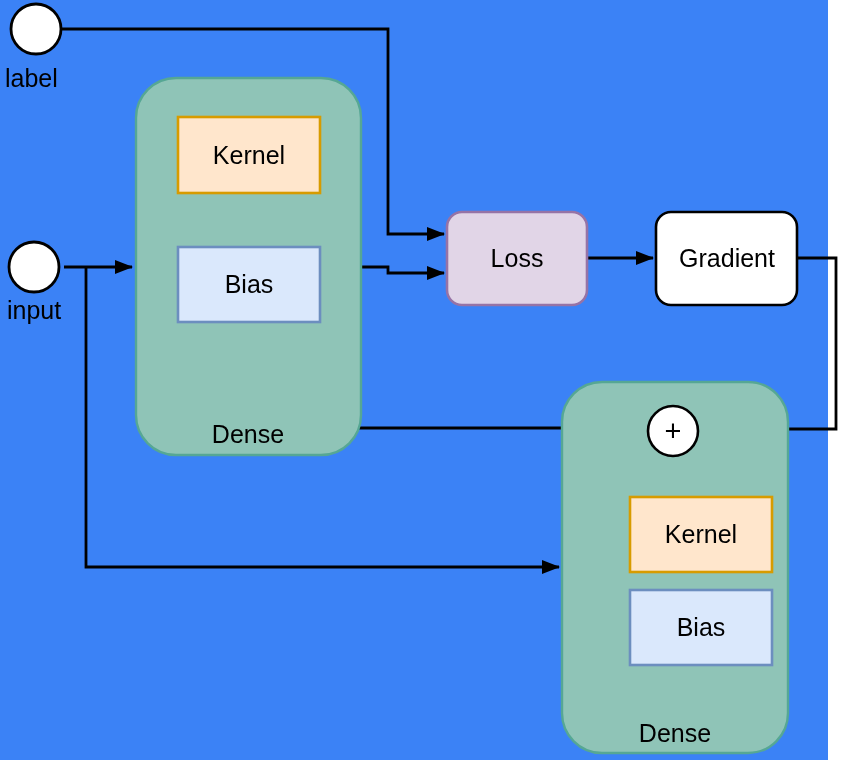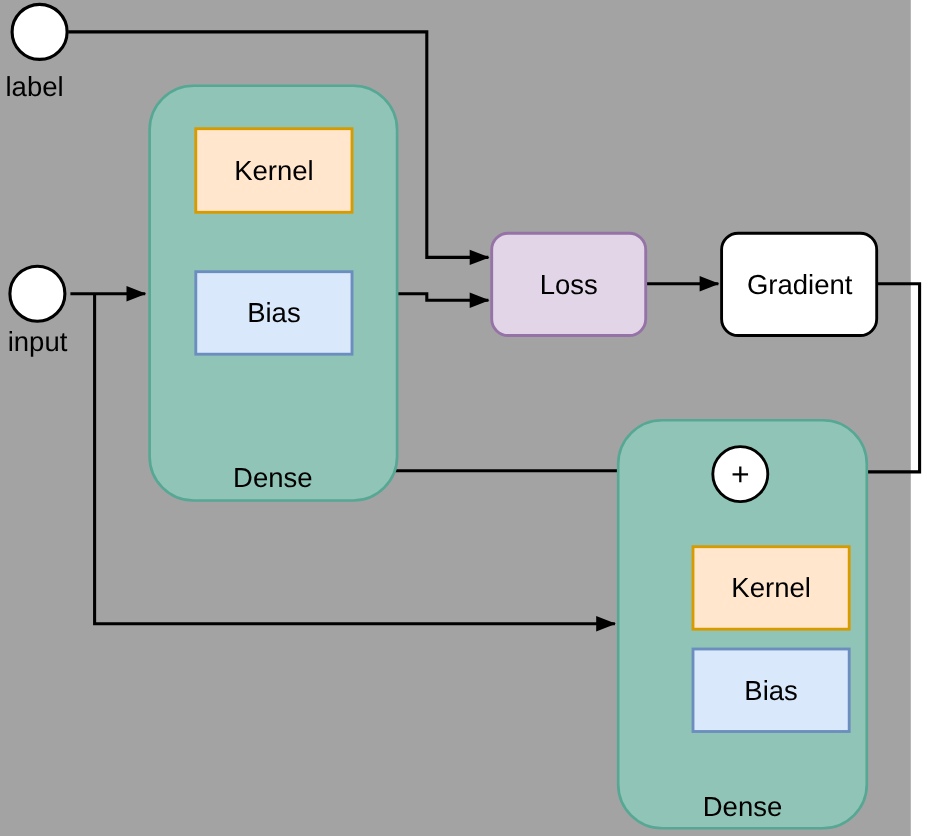--- a/index.html
+++ b/index.html
@@ -4,21 +4,21 @@
 <style>
   html, body {
     margin: 0;
     padding: 0;
     background: #ffffff;
   }
   .canvas {
     position: relative;
     width: 828px;
     height: 760px;
-    background: #a3a3a3;
+    background: #3b82f6;
     font-family: "Liberation Sans", sans-serif;
   }
   svg { display: block; }
 
   
   .edge {
     fill: none;
     stroke: #000000;
     stroke-width: 2.8;
   }

